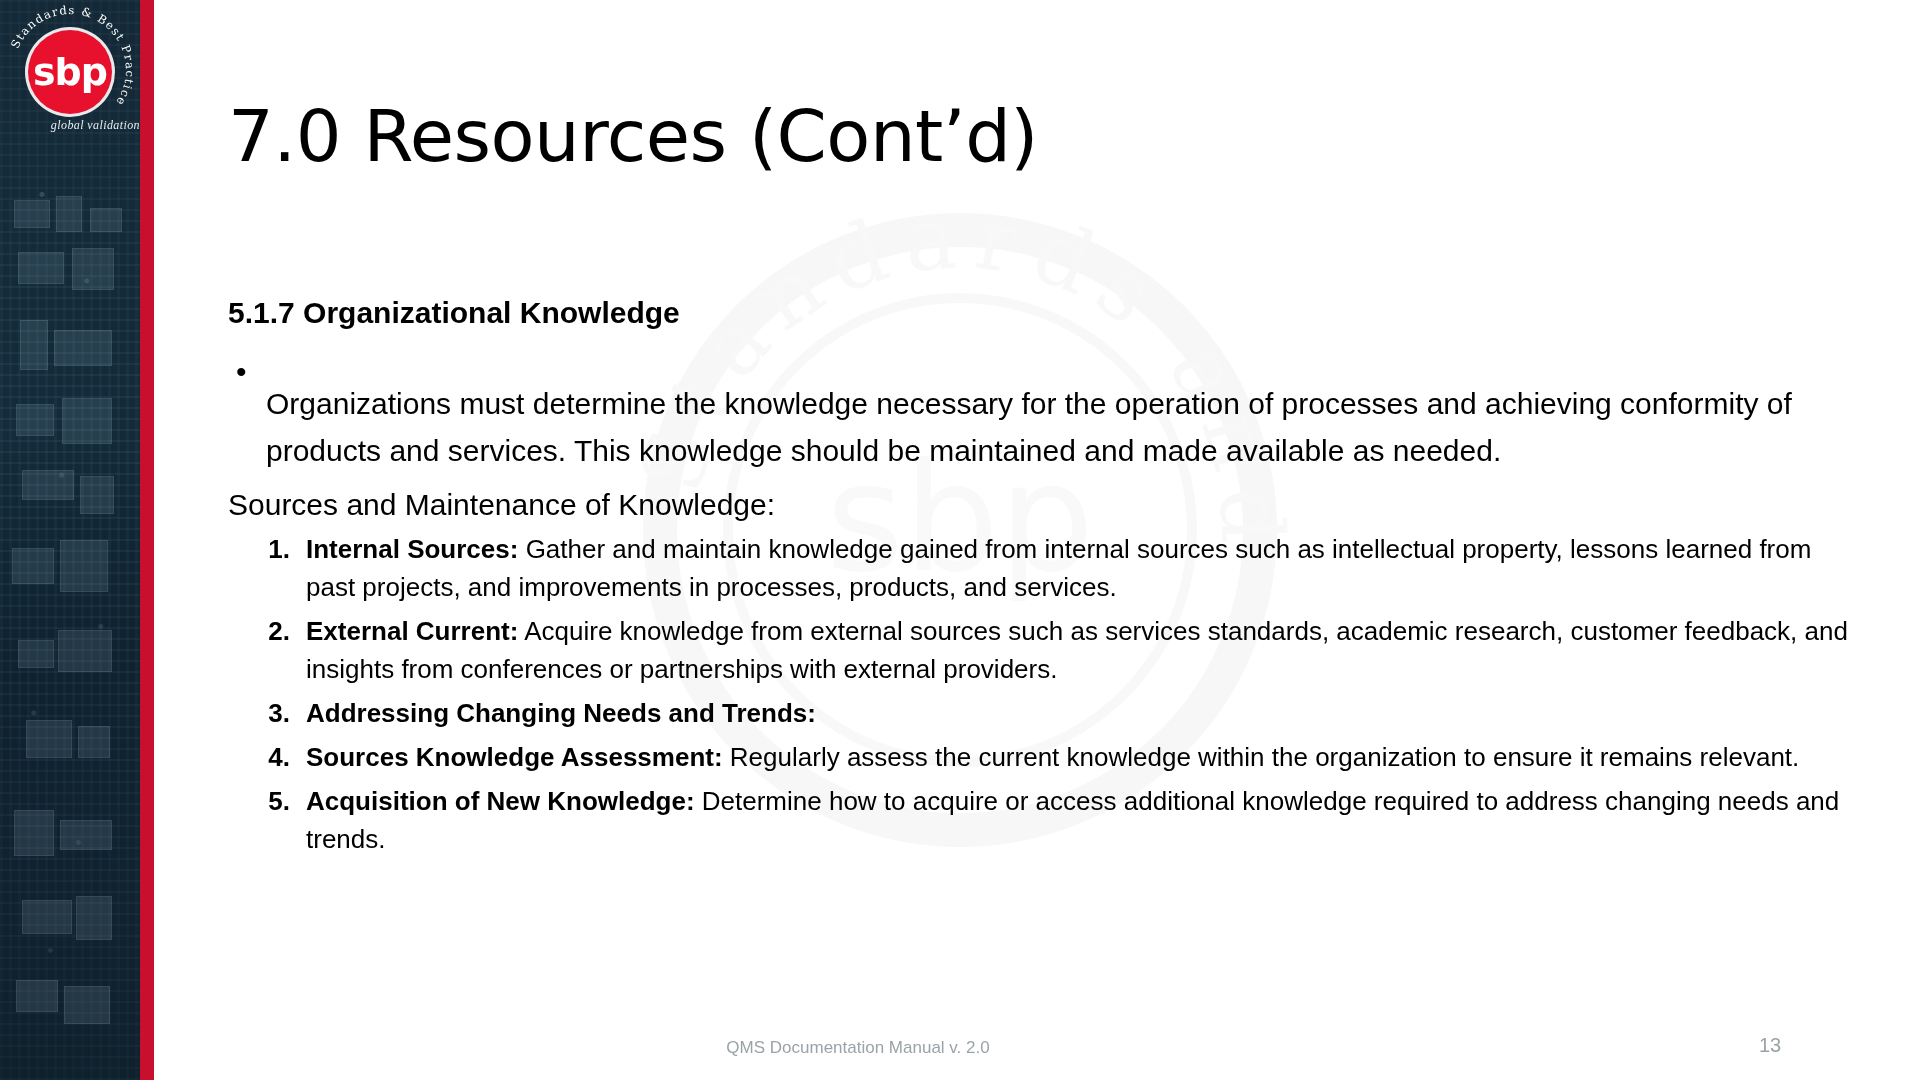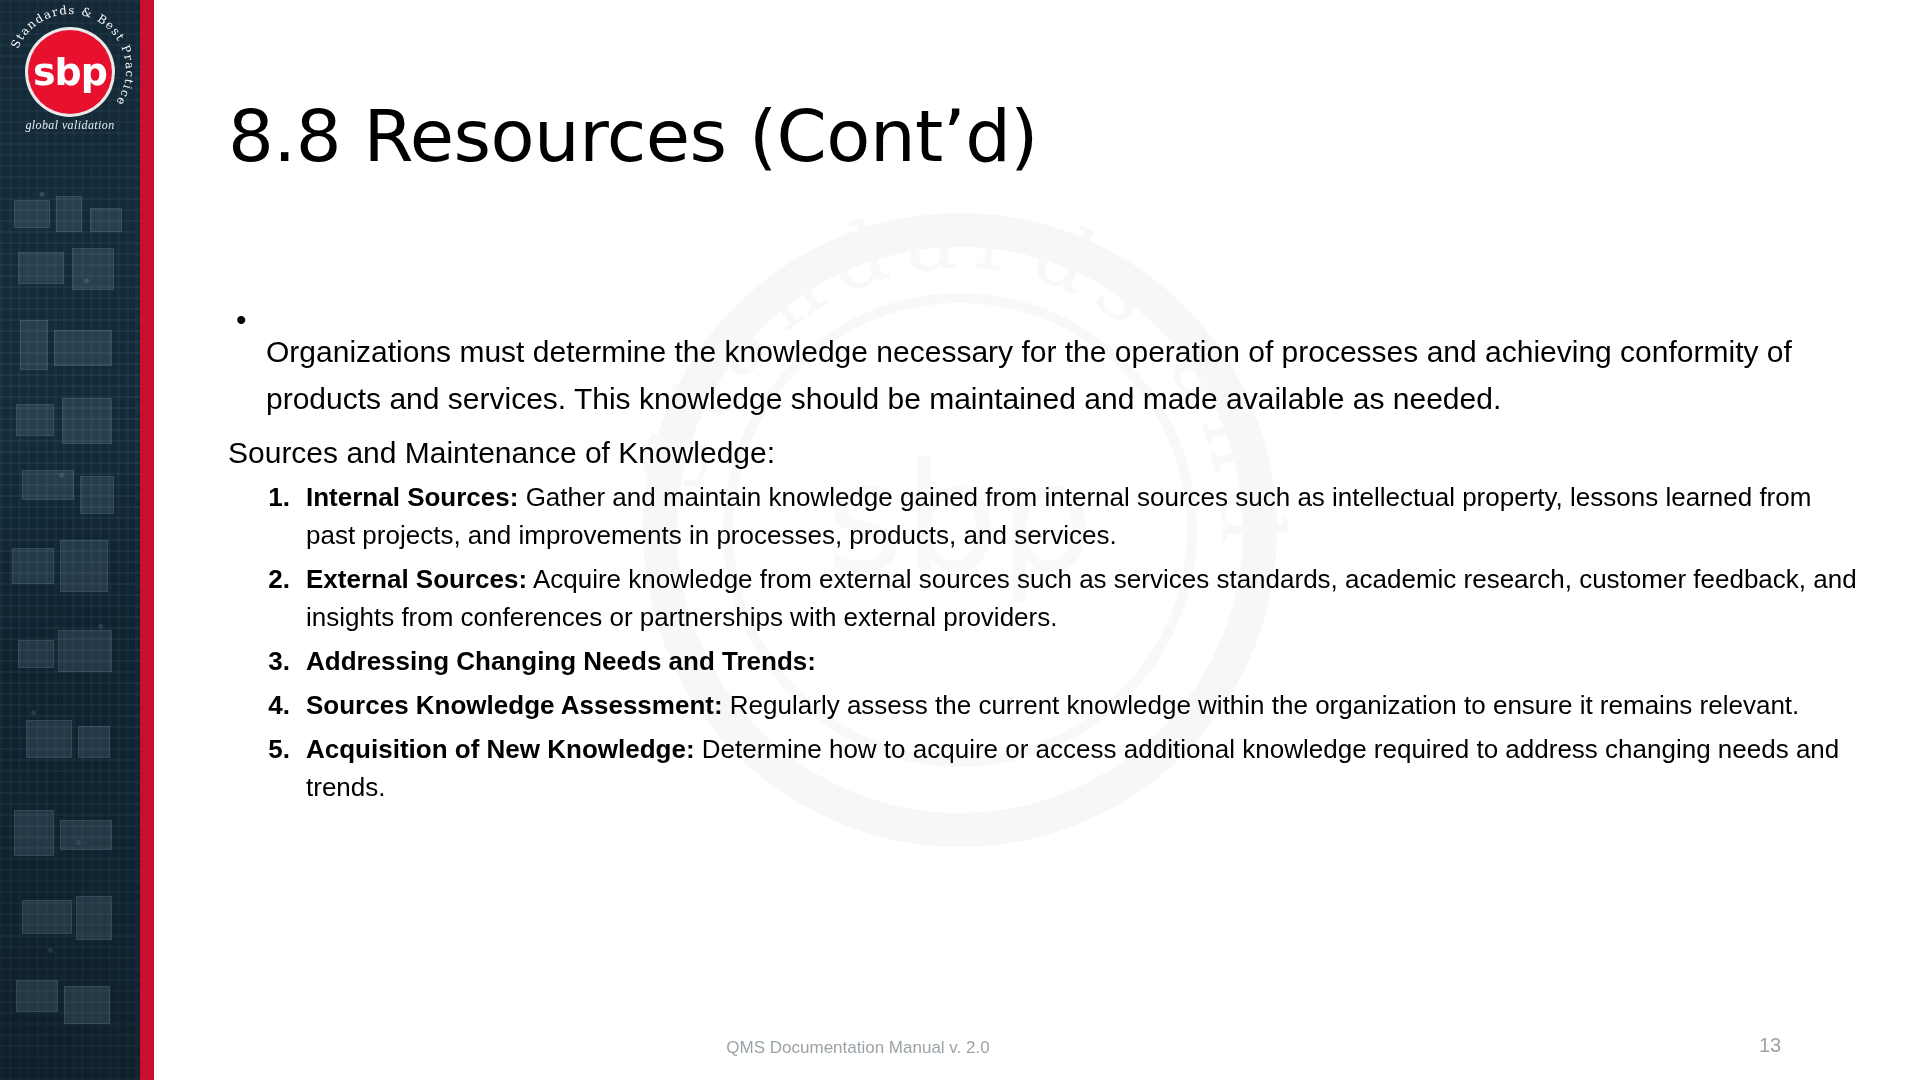--- a/index.html
+++ b/index.html
@@ -113,21 +113,21 @@
     font-family: "DejaVu Sans", sans-serif;
     font-size: 38px;
     font-weight: 700;
     letter-spacing: -1px;
   }
   .logo .tagline {
     position: absolute;
     left: 0;
     top: 118px;
     width: 140px;
-    text-align: center;
+    text-align: right;
     color: #e9eef2;
     font-family: "Liberation Serif", serif;
     font-style: italic;
     font-size: 12px;
     letter-spacing: 0.4px;
   }
 
   
   .watermark {
     position: absolute;
@@ -309,40 +309,41 @@
       <path id="wmpath" d="M 360,360 m -262,0 a 262,262 0 1 1 524,0"></path>
     </defs>
     <text font-family="DejaVu Serif, serif" font-size="86" fill="#f2f2f2" letter-spacing="14">
       <textPath href="#wmpath" startOffset="4%">Standards and Best Practice</textPath>
     </text>
     <text x="360" y="400" text-anchor="middle" font-family="DejaVu Sans, sans-serif" font-size="150" fill="#f4f4f4">sbp</text>
   </svg>
 
   <div class="content">
 
-    <div class="slide-title">8.8 Resources (Cont’d)</div>
+    <div class="slide-title">7.0 Resources (Cont’d)</div>
 
     <div class="body-area">
 
+      <div class="heading">5.1.7 Organizational Knowledge</div>
 
       <div class="bullet-row">
         <div class="bullet-dot">•</div>
         <div class="bullet-text">Organizations must determine the knowledge necessary for the operation of processes and achieving conformity of products and services. This knowledge should be maintained and made available as needed.</div>
       </div>
 
       <div class="subheading">Sources and Maintenance of Knowledge:</div>
 
       <ol class="numbered">
         <li class="num-item">
           <span class="num-marker">1.</span>
           <span class="num-body"><b>Internal Sources:</b><span> Gather and maintain knowledge gained from internal sources such as intellectual property, lessons learned from past projects, and improvements in processes, products, and services.</span></span>
         </li>
         <li class="num-item">
           <span class="num-marker">2.</span>
-          <span class="num-body"><b>External Sources:</b><span> Acquire knowledge from external sources such as services standards, academic research, customer feedback, and insights from conferences or partnerships with external providers.</span></span>
+          <span class="num-body"><b>External Current:</b><span> Acquire knowledge from external sources such as services standards, academic research, customer feedback, and insights from conferences or partnerships with external providers.</span></span>
         </li>
         <li class="num-item">
           <span class="num-marker">3.</span>
           <span class="num-body"><b>Addressing Changing Needs and Trends:</b><span></span></span>
         </li>
         <li class="num-item">
           <span class="num-marker">4.</span>
           <span class="num-body"><b>Sources Knowledge Assessment:</b><span> Regularly assess the current knowledge within the organization to ensure it remains relevant.</span></span>
         </li>
         <li class="num-item">

